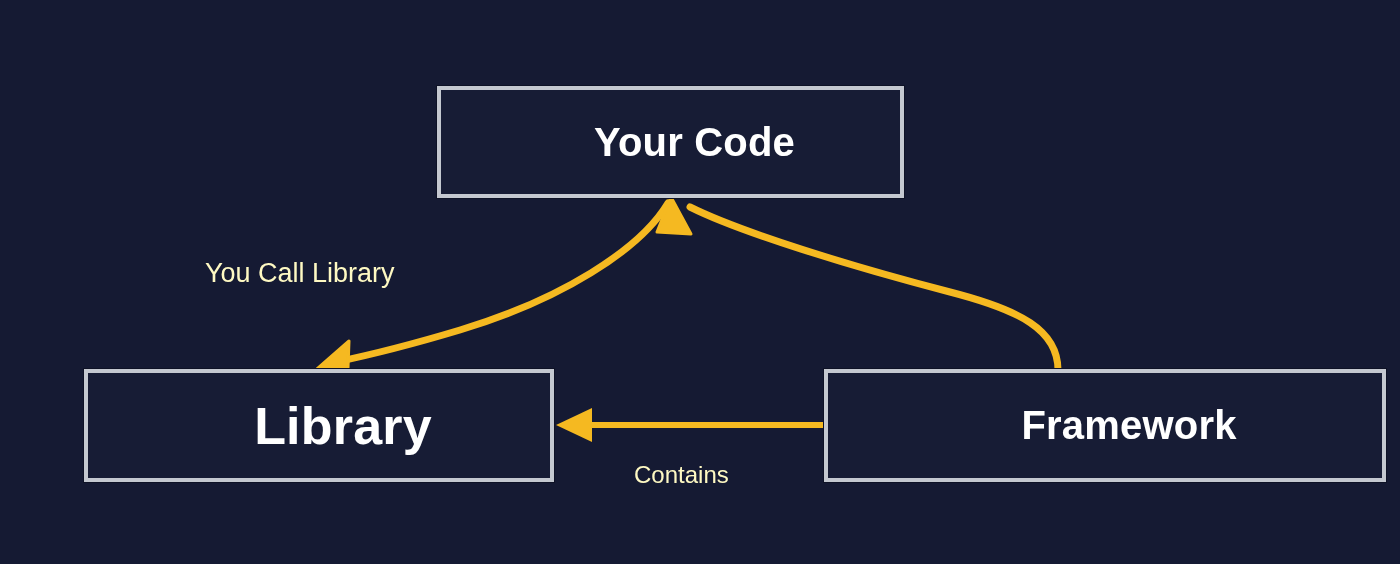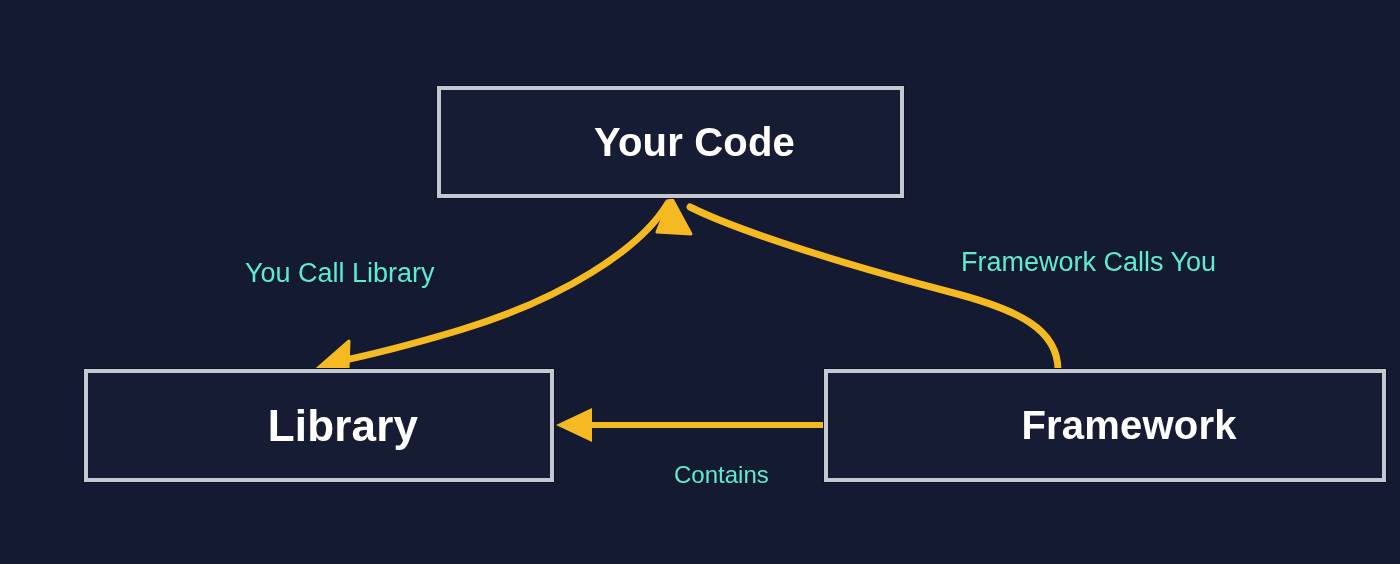--- a/index.html
+++ b/index.html
@@ -50,34 +50,33 @@
     width: 467px;
     height: 112px;
   }
   #node-your-code .node-label { font-size: 40px; }
   #node-library {
     left: 84px;
     top: 369px;
     width: 470px;
     height: 113px;
   }
-  #node-library .node-label { font-size: 44px; }
+  #node-library .node-label { font-size: 52px; }
   #node-framework {
     left: 824px;
     top: 369px;
     width: 562px;
     height: 113px;
   }
   #node-framework .node-label { font-size: 40px; }
 
   .edge-label {
     position: absolute;
-    color: #5eead4;
+    color: #fef9c3;
     white-space: nowrap;
-    margin-left: 40px;
   }
   #label-you-call-library {
     left: 205px;
     top: 258px;
     font-size: 27px;
   }
   #label-framework-calls-you {
     left: 921px;
     top: 247px;
     font-size: 27px;
@@ -118,17 +117,16 @@
   <div class="node" id="node-library">
     <span class="node-label">Library</span>
   </div>
 
   <div class="node" id="node-framework">
     <span class="node-label">Framework</span>
   </div>
 
   <div class="edge-label" id="label-you-call-library">You Call Library</div>
 
-  <div class="edge-label" id="label-framework-calls-you">Framework Calls You</div>
 
   <div class="edge-label" id="label-contains">Contains</div>
 
 </div>
 
 </body></html>

